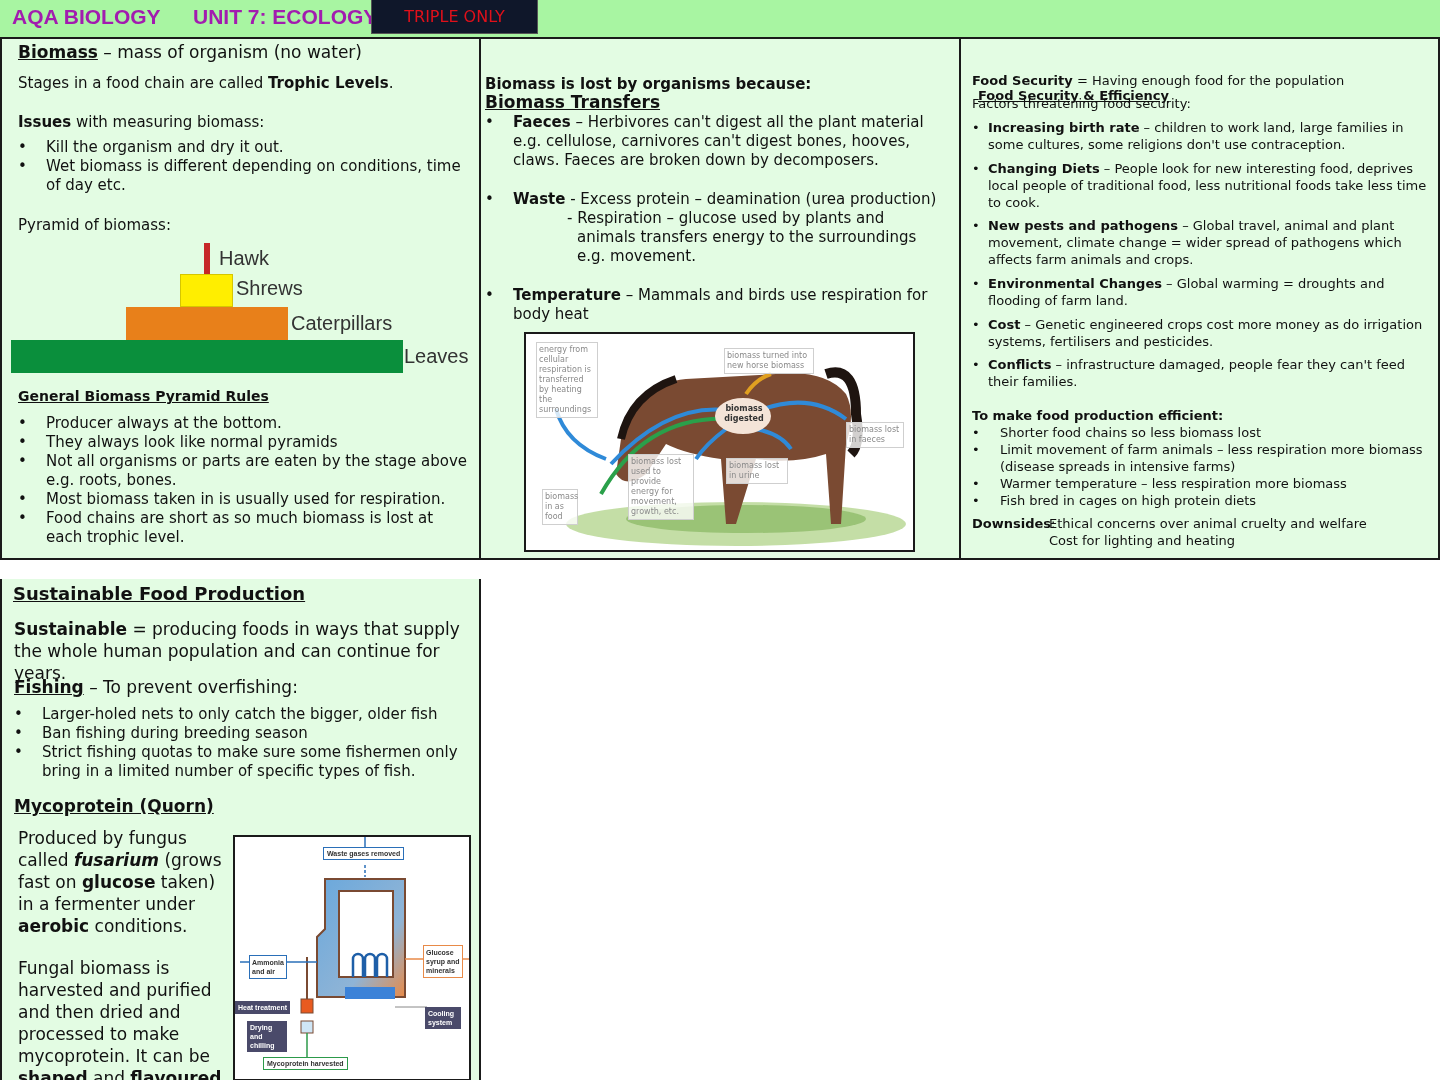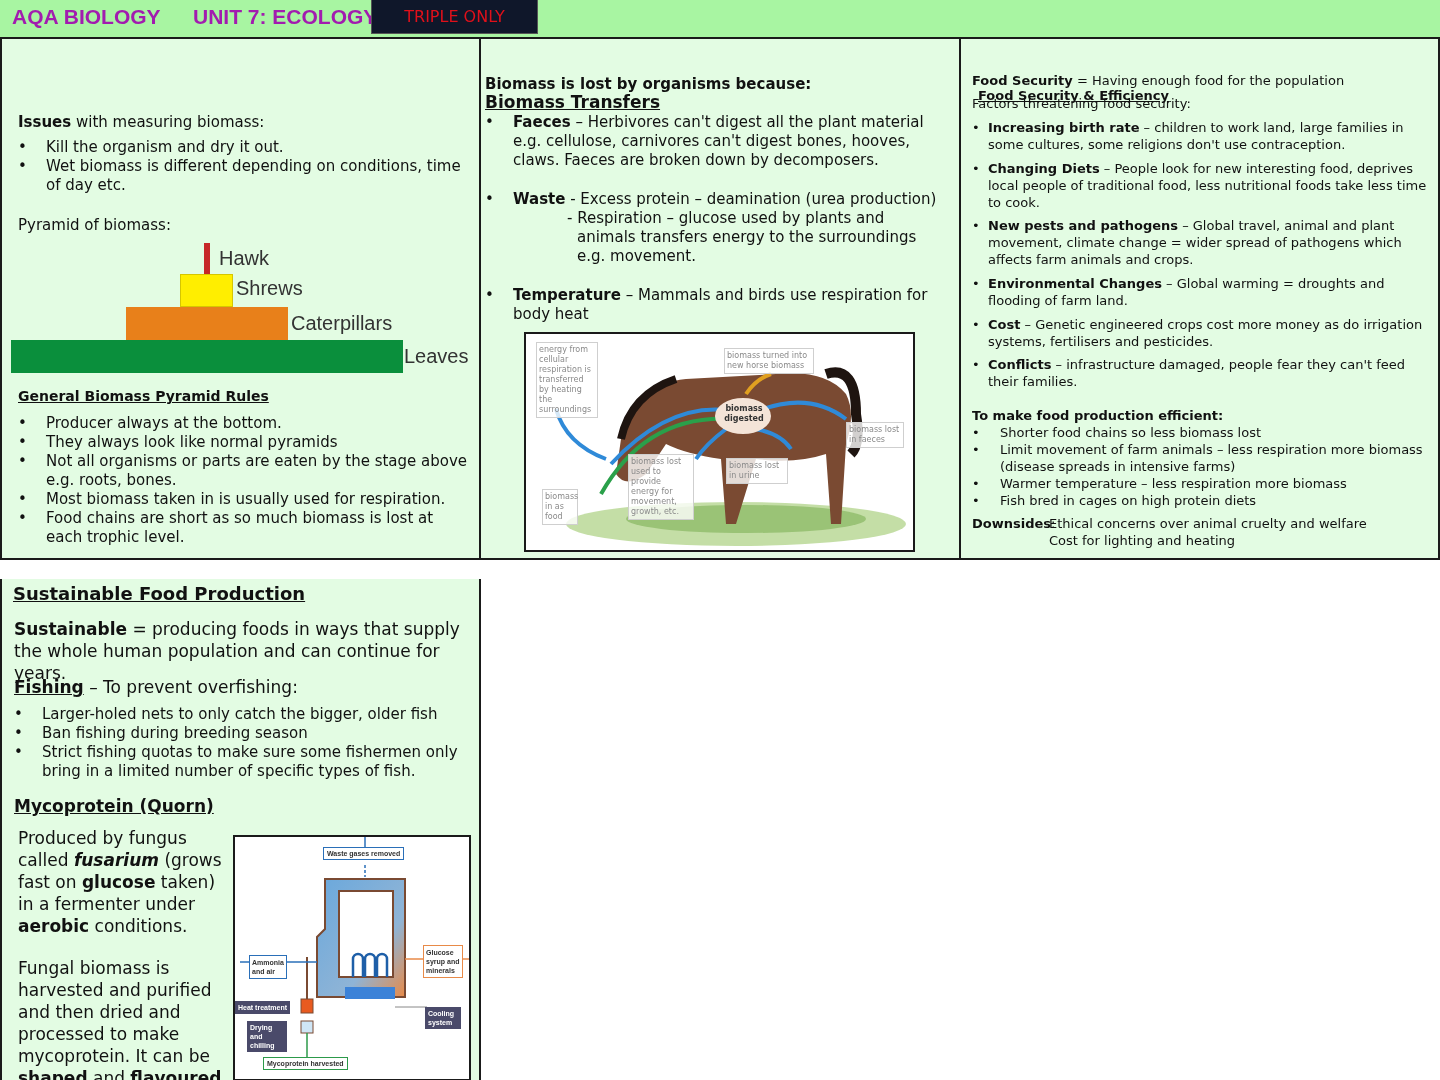--- a/index.html
+++ b/index.html
@@ -50,20 +50,26 @@
 </head>
 <body>
 
 <div class="header">
   <span class="hdr-title hdr-subject">AQA BIOLOGY</span>
   <span class="hdr-title hdr-unit">UNIT 7: ECOLOGY</span>
   <div class="triple-btn">TRIPLE ONLY</div>
 </div>
 
 <div class="panel p1">
+  <div class="txt t-bio">
+    <span class="ul">Biomass</span><span> – mass of organism (no water)</span>
+  </div>
+  <div class="txt t-stages">
+    <span>Stages in a food chain are called </span><b>Trophic Levels</b><span>.</span>
+  </div>
   <div class="txt t-issues">
     <b>Issues</b><span> with measuring biomass:</span>
   </div>
   <div class="bul" style="left:16px; top:99px; width:450px;">
     <span class="dot">•</span>
       <span class="bt">Kill the organism and dry it out.</span>
   </div>
   <div class="bul" style="left:16px; top:118px; width:450px; height:40px;">
     <span class="dot">•</span>
       <span class="bt">Wet biomass is different depending on conditions, time of day etc.</span>

